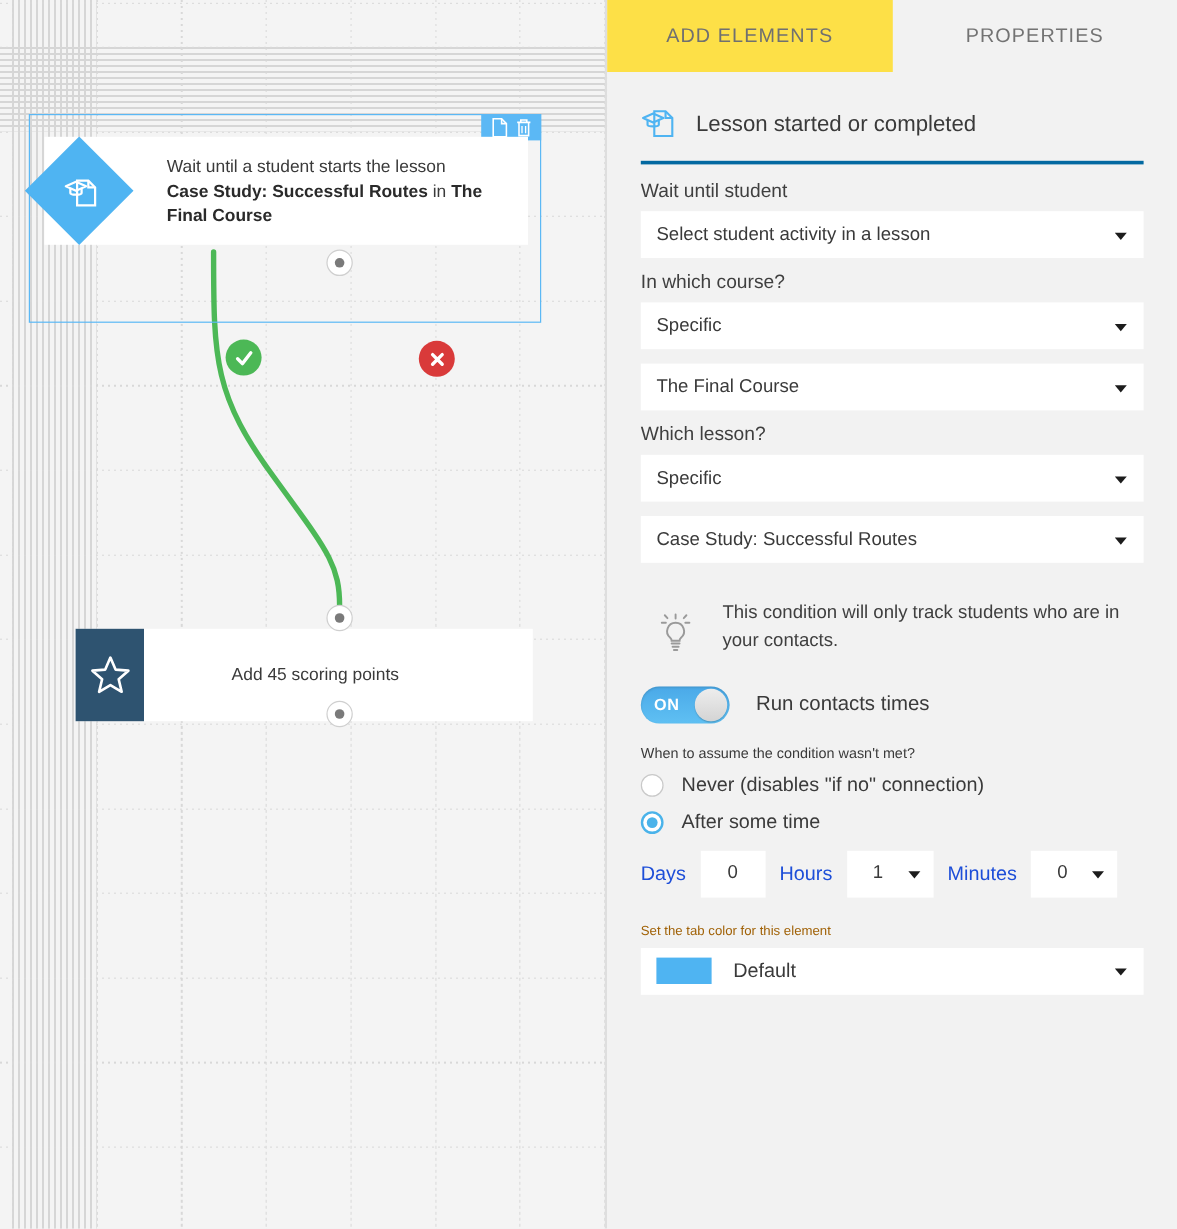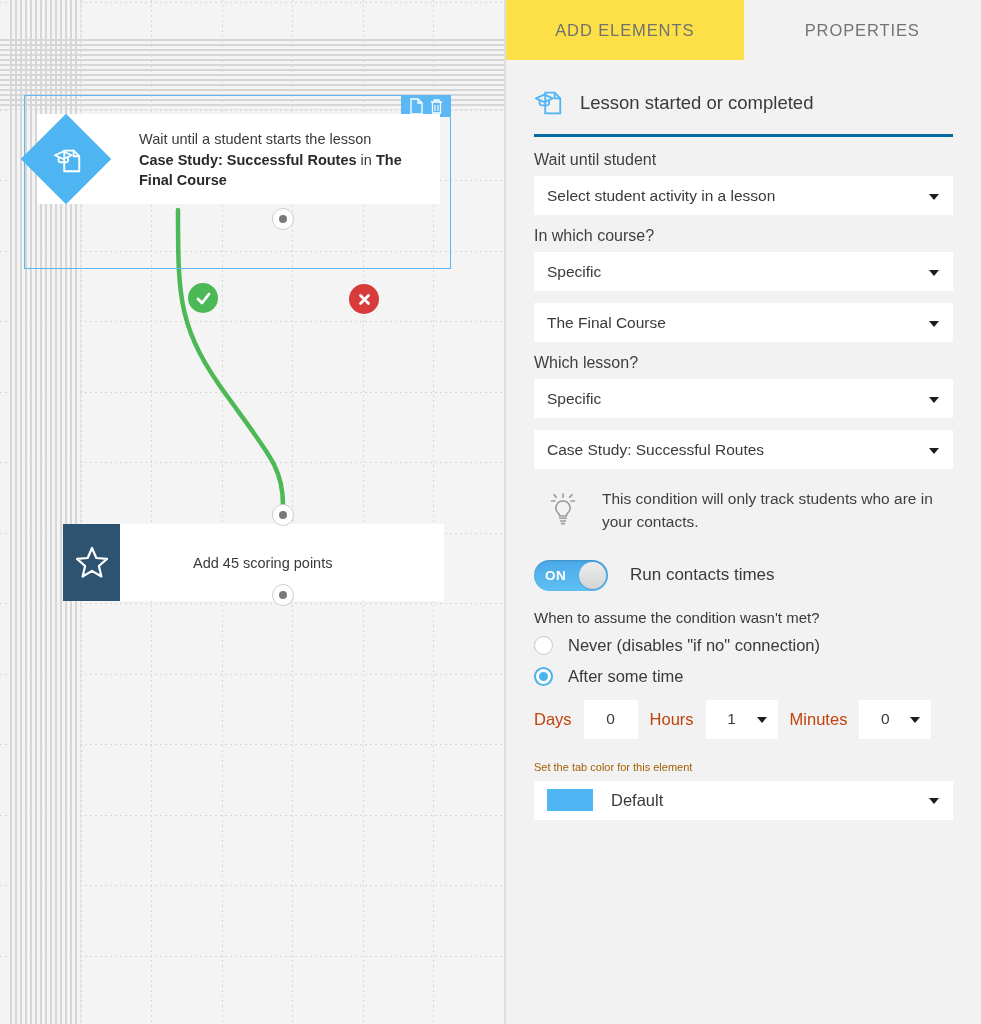--- a/index.html
+++ b/index.html
@@ -188,22 +188,22 @@
   .select-box .caret {
     position: absolute; right: 14px; top: 50%;
     width: 0; height: 0; margin-top: -2px;
     border-left: 5.5px solid transparent;
     border-right: 5.5px solid transparent;
     border-top: 6.5px solid #1c1c1c;
   }
   .select-gap { margin-top: 12px; }
 
   #hint-row {
-    display: flex; align-items: center;
-    margin: 18px 0 26px 0; padding-left: 12px;
+    display: flex; align-items: flex-end;
+    margin: 30px 0 26px 0; padding-left: 12px;
   }
   #hint-icon { width: 34px; height: 36px; flex: 0 0 34px; margin-right: 22px; }
   #hint-text { font-size: 15.5px; color: #3f3f3f; line-height: 1.5; width: 355px; }
 
   #toggle-row { display: flex; align-items: center; margin: 8px 0 18px 0; }
   #toggle {
     width: 74px; height: 31px; border-radius: 16px;
     background: linear-gradient(to bottom, #4aa9e8, #5fc0f3);
     position: relative; cursor: pointer; flex: 0 0 74px;
     box-shadow: inset 0 1px 2px rgba(0,0,0,.15);
@@ -213,37 +213,37 @@
     color: #fff; font-size: 13.5px; font-weight: bold; letter-spacing: .5px;
   }
   #toggle-knob {
     position: absolute; right: 2px; top: 2px;
     width: 27px; height: 27px; border-radius: 50%;
     background: linear-gradient(to bottom, #ededed, #d4d4d4);
     box-shadow: 0 1px 1px rgba(0,0,0,.2);
   }
   #toggle-text { margin-left: 22px; font-size: 17px; color: #3a3a3a; }
 
-  #assume-label { font-size: 15px; color: #3a3a3a; margin: 4px 0 10px 0; }
+  #assume-label { font-size: 12px; color: #3a3a3a; margin: 4px 0 10px 0; }
 
   .radio-row { display: flex; align-items: center; margin-bottom: 12px; cursor: pointer; }
   .radio {
     width: 19px; height: 19px; border-radius: 50%;
     background: #fff; border: 1px solid #c9c9c9;
     flex: 0 0 19px; position: relative;
   }
   .radio.checked { border: 2px solid #4ab3ea; }
   .radio.checked::after {
     content: ""; position: absolute; left: 3px; top: 3px;
     width: 9px; height: 9px; border-radius: 50%; background: #4ab3ea;
   }
   .radio-text { margin-left: 15px; font-size: 16.5px; color: #3a3a3a; }
 
   #time-row { display: flex; align-items: center; margin: 14px 0 22px 0; }
-  .time-label { font-size: 16.5px; color: #c2410c; }
+  .time-label { font-size: 16.5px; color: #1d4ed8; }
   .time-box {
     position: relative; height: 39px; background: #fff;
     display: flex; align-items: center; justify-content: center;
     font-size: 15.5px; color: #3a3a3a;
     margin: 0 12px;
   }
   .time-box.plain { width: 54px; }
   .time-box.withcaret { width: 72px; padding-right: 20px; }
   .time-box .caret {
     position: absolute; right: 11px; top: 50%;

